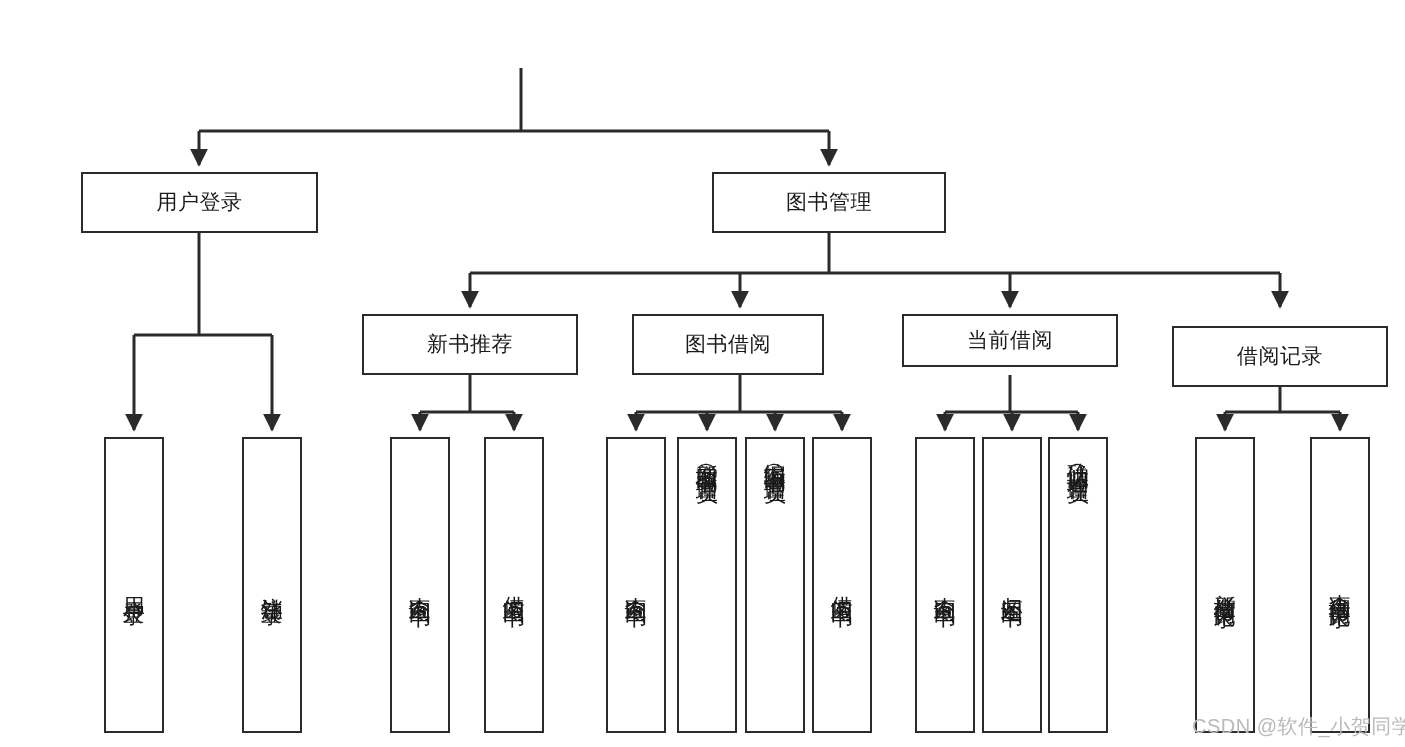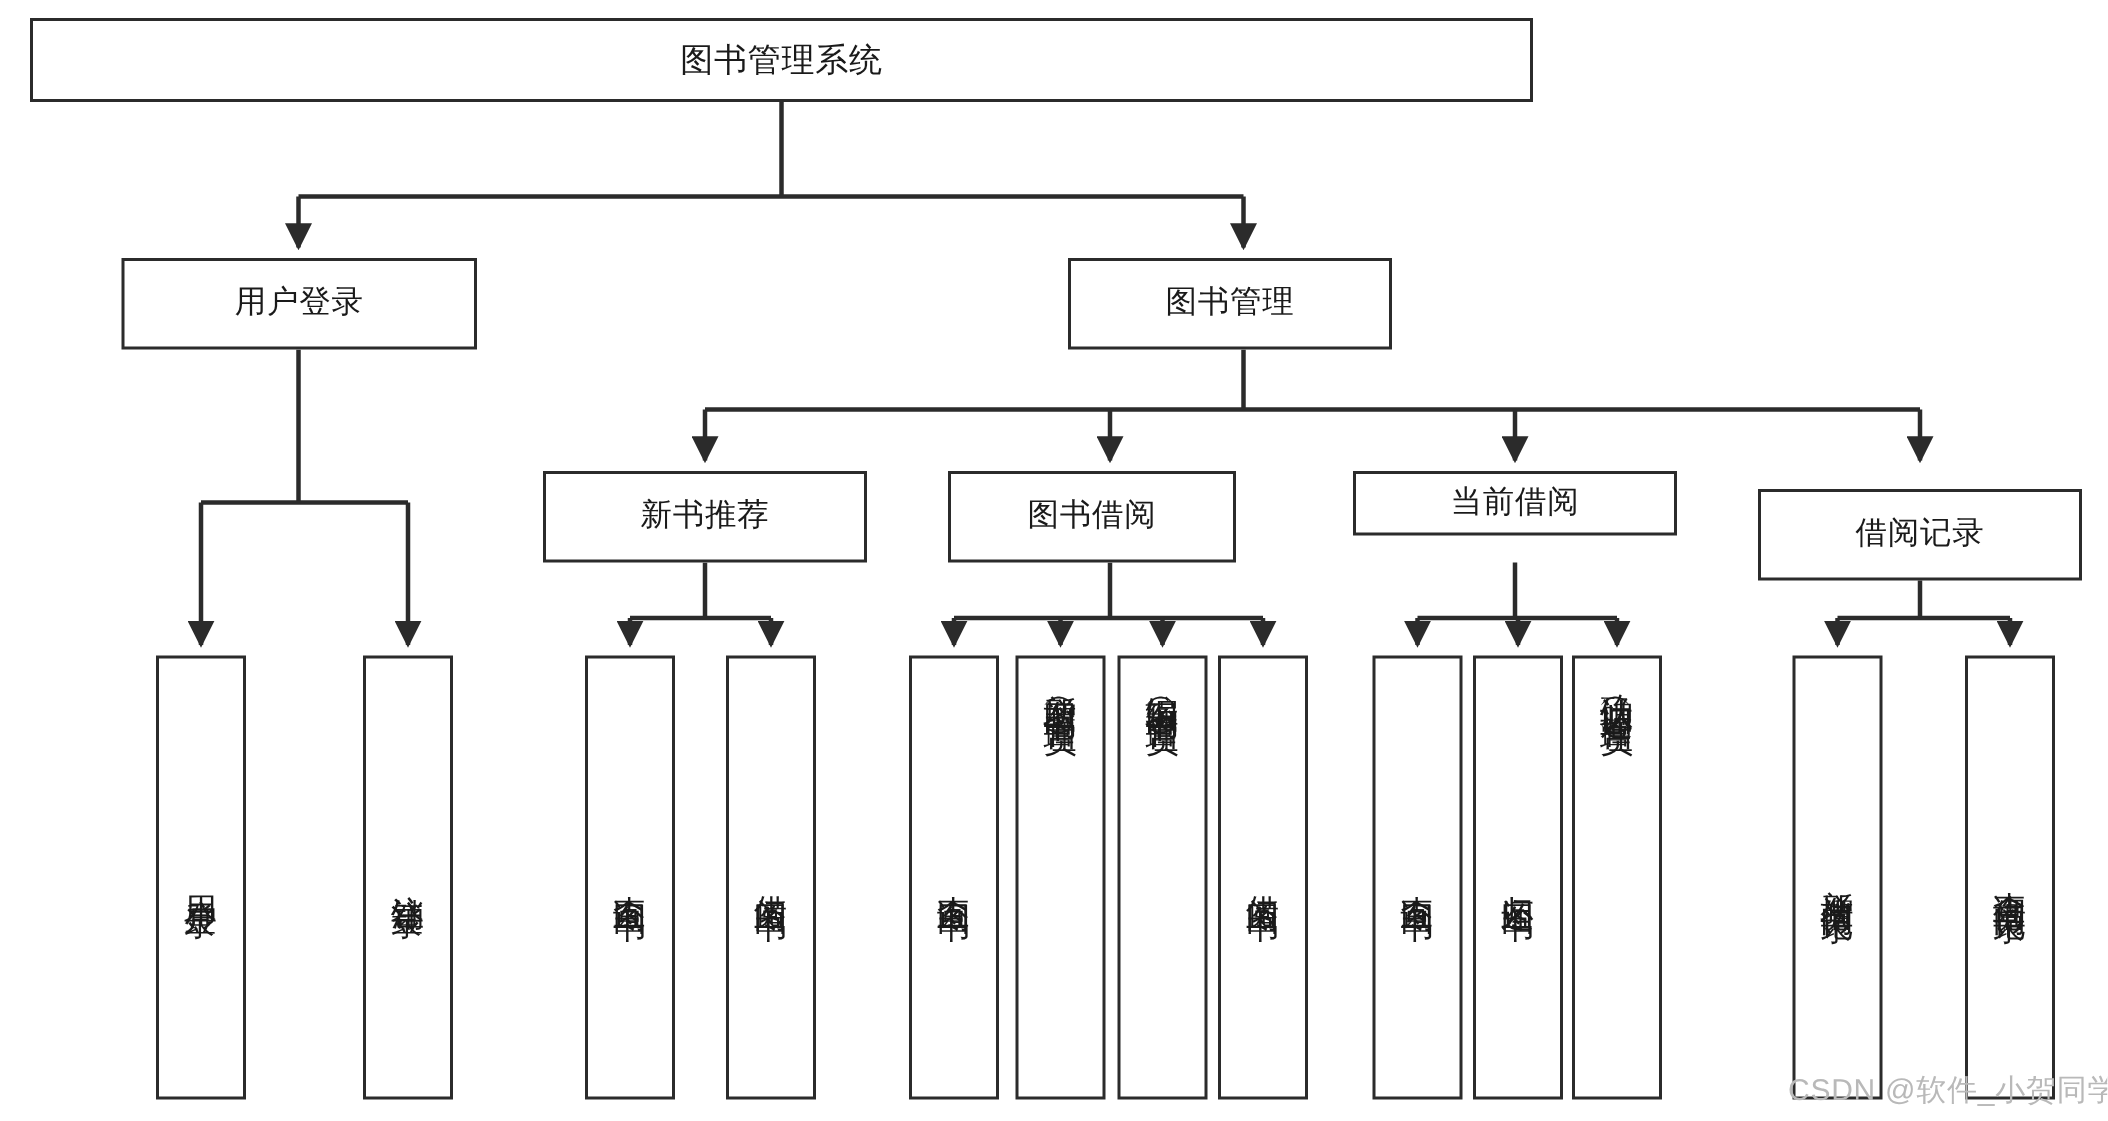--- a/index.html
+++ b/index.html
@@ -124,38 +124,35 @@
       <path d="M 1012 412 L 1012 430" marker-end="url(#arrow)" stroke="#2b2b2b"></path>
       <path d="M 1078 412 L 1078 430" marker-end="url(#arrow)" stroke="#2b2b2b"></path>
 
       <path d="M 1280 375 L 1280 412" stroke="#2b2b2b"></path>
       <path d="M 1225 412 L 1340 412" stroke="#2b2b2b"></path>
       <path d="M 1225 412 L 1225 430" marker-end="url(#arrow)" stroke="#2b2b2b"></path>
       <path d="M 1340 412 L 1340 430" marker-end="url(#arrow)" stroke="#2b2b2b"></path>
     </g>
   </svg>
 
-  <div class="node horiz root" style="left: 20px; top: 12px; width: 1002px; height: 56px; border-color: rgb(43, 43, 43); background: rgb(255, 255, 255); color: rgb(26, 26, 26);">
-    <span class="label">图书管理系统</span>
-  </div>
 
   <div class="node horiz" style="left: 81px; top: 172px; width: 237px; height: 61px; border-color: rgb(43, 43, 43); background: rgb(255, 255, 255); color: rgb(26, 26, 26);">
     <span class="label">用户登录</span>
   </div>
-  <div class="node horiz" style="left: 712px; top: 172px; width: 216px; height: 61px; border-color: rgb(43, 43, 43); background: rgb(255, 255, 255); color: rgb(26, 26, 26);">
+  <div class="node horiz" style="left: 712px; top: 172px; width: 234px; height: 61px; border-color: rgb(43, 43, 43); background: rgb(255, 255, 255); color: rgb(26, 26, 26);">
     <span class="label">图书管理</span>
   </div>
 
   <div class="node horiz" style="left: 362px; top: 314px; width: 216px; height: 61px; border-color: rgb(43, 43, 43); background: rgb(255, 255, 255); color: rgb(26, 26, 26);">
     <span class="label">新书推荐</span>
   </div>
   <div class="node horiz" style="left: 632px; top: 314px; width: 192px; height: 61px; border-color: rgb(43, 43, 43); background: rgb(255, 255, 255); color: rgb(26, 26, 26);">
     <span class="label">图书借阅</span>
   </div>
-  <div class="node horiz" style="left: 902px; top: 314px; width: 216px; height: 43px; border-color: rgb(43, 43, 43); background: rgb(255, 255, 255); color: rgb(26, 26, 26);">
+  <div class="node horiz" style="left: 902px; top: 314px; width: 216px; height: 53px; border-color: rgb(43, 43, 43); background: rgb(255, 255, 255); color: rgb(26, 26, 26);">
     <span class="label">当前借阅</span>
   </div>
   <div class="node horiz" style="left: 1172px; top: 326px; width: 216px; height: 61px; border-color: rgb(43, 43, 43); background: rgb(255, 255, 255); color: rgb(26, 26, 26);">
     <span class="label">借阅记录</span>
   </div>
 
   <div class="node vert centered" style="left: 104px; top: 437px; width: 60px; height: 296px; border-color: rgb(43, 43, 43); background: rgb(255, 255, 255); color: rgb(26, 26, 26);">
     <span class="label">用户登录</span>
   </div>
   <div class="node vert centered" style="left: 242px; top: 437px; width: 60px; height: 296px; border-color: rgb(43, 43, 43); background: rgb(255, 255, 255); color: rgb(26, 26, 26);">

